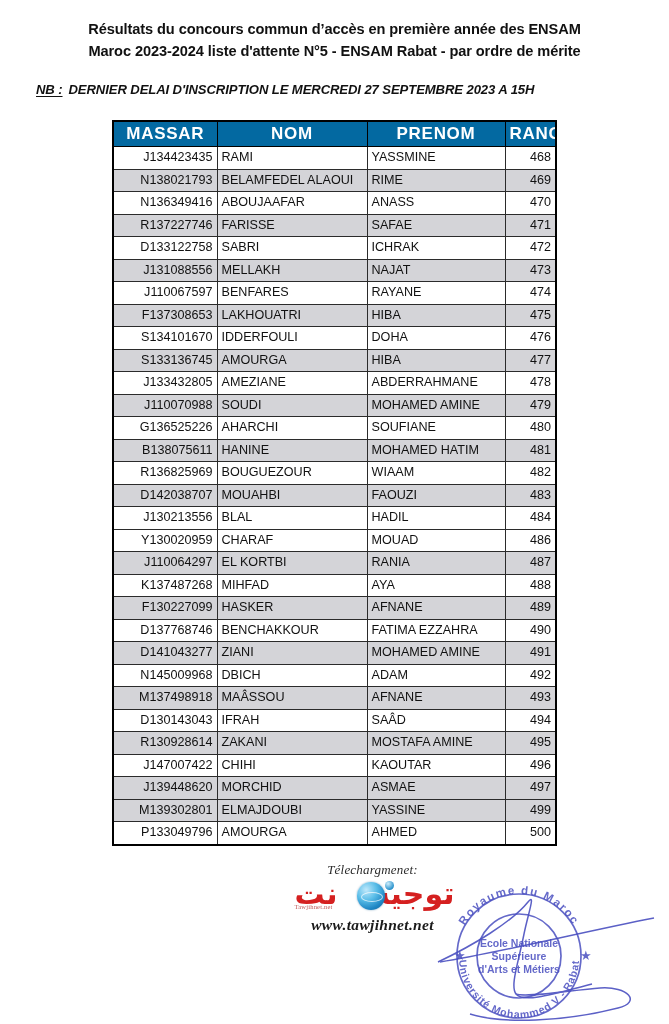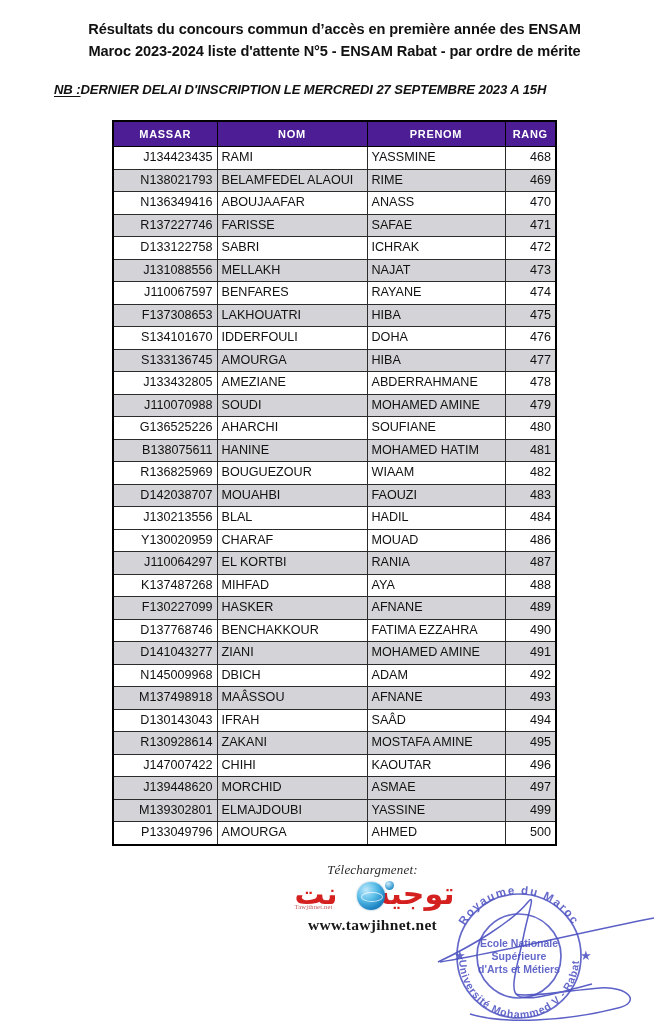--- a/index.html
+++ b/index.html
@@ -34,23 +34,24 @@
     font-weight: bold;
     line-height: 22px;
     letter-spacing: -0.1px;
     color: #111111;
     white-space: nowrap;
   }
 
   
   .nb-row {
     margin-top: 20px;
-    padding-left: 54px;
+    padding-left: 36px;
     display: flex;
     align-items: baseline;
+    gap: 6px;
     font-style: italic;
     font-weight: bold;
     font-size: 13.1px;
     letter-spacing: -0.1px;
     color: #111111;
   }
   .nb-label {
     text-decoration: underline;
     text-underline-offset: 2px;
     white-space: nowrap;
@@ -73,24 +74,24 @@
   table.results th,
   table.results td {
     border: 1px solid #2b2b2b;
     height: 21.5px;
     padding: 0 4px;
     line-height: 21.5px;
     overflow: hidden;
     white-space: nowrap;
   }
   table.results thead th {
-    background: #4c1d95;
+    background: #0369a1;
     color: #ffffff;
     font-weight: bold;
-    font-size: 11px;
+    font-size: 17px;
     text-align: center;
     letter-spacing: 0.7px;
     height: 24px;
     line-height: 24px;
     border-color: #000000;
   }
   col.c-massar { width: 104px; }
   col.c-nom    { width: 150px; }
   col.c-prenom { width: 138px; }
   col.c-rang   { width: 51px; }
@@ -176,20 +177,21 @@
     position: absolute;
     left: 22px;
     top: 24px;
     font-family: "Liberation Serif", serif;
     font-size: 6.5px;
     color: #c05a5a;
     letter-spacing: .2px;
   }
   .logo-url {
     font-family: "Liberation Serif", serif;
+    font-style: italic;
     font-weight: bold;
     font-size: 15.5px;
     color: #1a1a1a;
     letter-spacing: .3px;
     margin-top: 1px;
   }
 
   .stamp-area {
     position: absolute;
     left: 432px;

